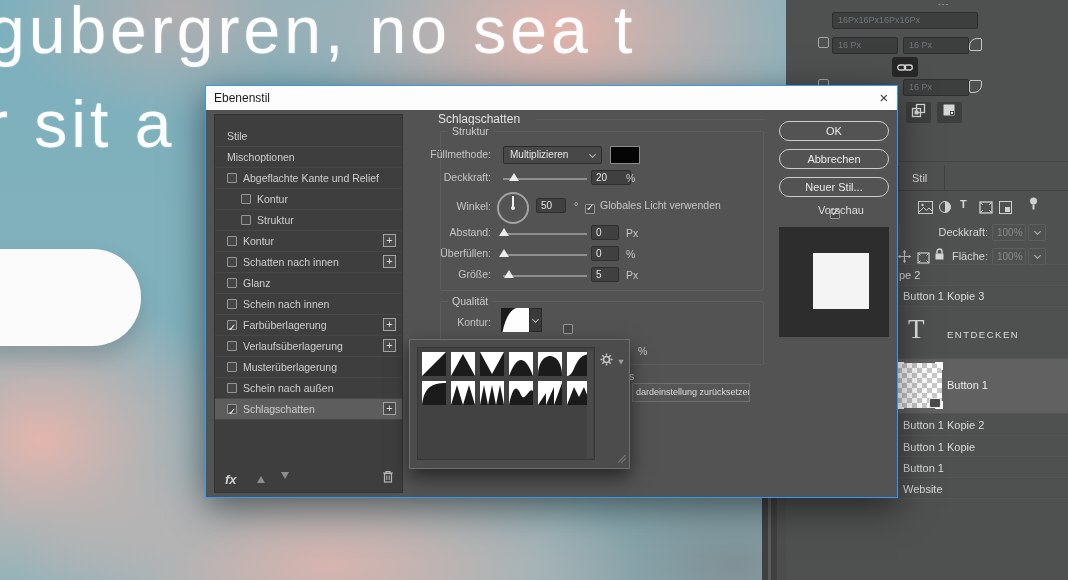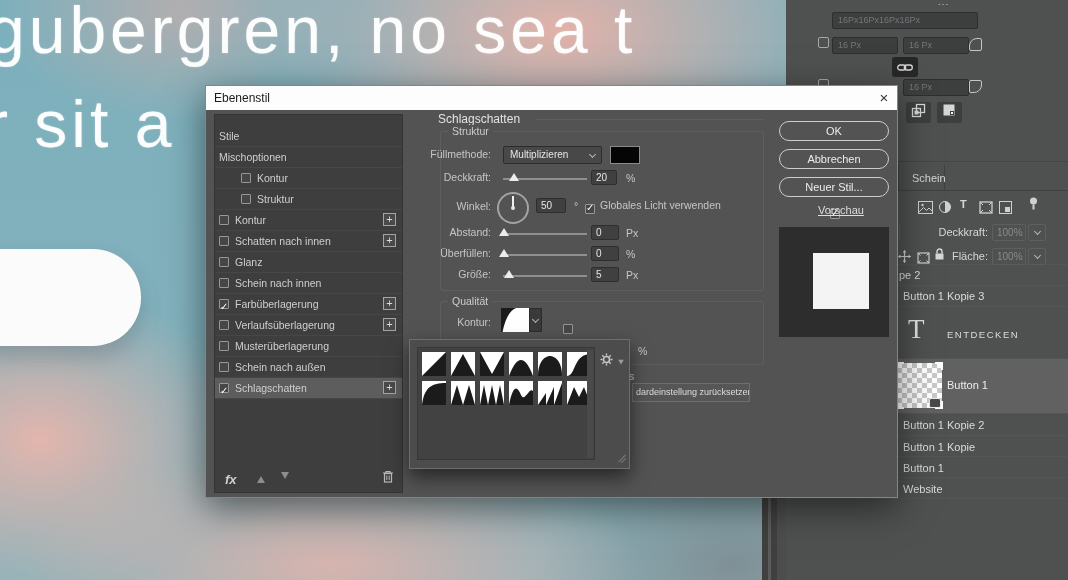--- a/index.html
+++ b/index.html
@@ -50,21 +50,21 @@
 
   
   .dialog{position:absolute;left:205px;top:85px;width:693px;height:413px;background:#535353;
     border:1px solid #2f9bf4;box-shadow:0 10px 34px rgba(0,0,0,.5);}
   .titlebar{position:absolute;left:0;top:0;width:691px;height:24px;background:#fdfdfd;}
   .dlg-title{position:absolute;left:8px;top:5px;font-size:12px;color:#1b1b1b;}
   .dlg-close{position:absolute;left:668px;top:2px;width:20px;height:20px;color:#333;font-size:15px;
     text-align:center;line-height:19px;cursor:default;}
   .stylelist{position:absolute;left:8px;top:28px;width:189px;height:379px;background:#3e3e3e;border:1px solid #343434;padding-top:11px;}
   .srow{position:relative;height:21px;line-height:20px;border-bottom:1px solid #474747;
-    color:#cfcfcf;font-size:10.5px;padding-left:4px;display:flex;align-items:center;}
+    color:#cfcfcf;font-size:10.5px;padding-left:12px;display:flex;align-items:center;}
   .srow.indent{padding-left:26px;}
   .srow.sel{background:#5d5d5d;}
   .cb{display:inline-block;width:10px;height:10px;border:1px solid #979797;background:#464646;
     border-radius:1px;position:relative;flex:none;}
   .cb.mr{margin-right:6px;}
   .cb.checked::after{content:"✓";position:absolute;left:0px;top:-3px;color:#fff;font-size:10px;font-weight:bold;}
   .plusbtn{position:absolute;right:6px;top:3px;width:13px;height:13px;border:1px solid #a5a5a5;
     background:#4a4a4a;color:#dcdcdc;font-size:11px;line-height:11px;text-align:center;}
   .flabel{position:absolute;width:105px;text-align:right;color:#c6c6c6;font-size:10.5px;white-space:nowrap;}
   .fieldset{position:absolute;border:1px solid #5e5e5e;border-radius:2px;}
@@ -145,21 +145,21 @@
             <rect x="1.5" y="1.5" width="11" height="11" fill="#d6d6d6"></rect>
             <rect x="8" y="8" width="4" height="4" fill="#3d3e3e"></rect>
             <rect x="9" y="9" width="2" height="2" fill="#fff"></rect>
           </svg></span>
     </div>
 
     <div class="a" style="left:0;top:161px;width:282px;height:1px;background:#454545;"></div>
     <div class="a" style="left:0;top:165px;width:282px;height:26px;border-bottom:1px solid #414141;">
       <div class="vsep" style="left:112px;top:0;height:26px;"></div>
       <div class="vsep" style="left:158px;top:0;height:26px;"></div>
-      <div class="ptext" style="position:absolute;left:126px;top:7px;">Schein</div>
+      <div class="ptext" style="position:absolute;left:126px;top:7px;">Stil</div>
     </div>
 
     <div class="a" style="left:132px;top:200px;"><svg width="15" height="13">
           <rect x="0.5" y="0.5" width="14" height="12" fill="none" stroke="#d0d0d0"></rect>
           <circle cx="4.5" cy="4" r="1.2" fill="#d0d0d0"></circle>
           <path d="M1,11 L5.5,6.5 L8.5,9.5 L11,7 L14,10" stroke="#d0d0d0" fill="none"></path>
         </svg></div>
     <div class="a" style="left:152px;top:200px;"><svg width="14" height="14">
           <circle cx="7" cy="7" r="5.5" fill="none" stroke="#d0d0d0"></circle>
           <path d="M7,1.5 A5.5,5.5 0 0 1 7,12.5 Z" fill="#d0d0d0"></path>
@@ -241,20 +241,24 @@
     </div>
 
     
     <div class="stylelist">
       <div class="srow">
           <span>Stile</span>
         </div>
       <div class="srow">
           <span>Mischoptionen</span>
         </div>
+      <div class="srow">
+          <span class="cb mr"></span>
+          <span>Abgeflachte Kante und Relief</span>
+        </div>
       <div class="srow indent">
           <span class="cb mr"></span>
           <span>Kontur</span>
         </div>
       <div class="srow indent">
           <span class="cb mr"></span>
           <span>Struktur</span>
         </div>
       <div class="srow">
           <span class="cb mr"></span>
@@ -319,21 +323,21 @@
     <div class="flabel" style="left:180px;top:62px;">Füllmethode:</div>
     <div class="dd" style="left:297px;top:60px;width:99px;height:18px;">
         <span>Multiplizieren</span>
         <span class="chev"></span>
       </div>
     <div class="a" style="left:404px;top:60px;width:30px;height:18px;background:#050505;border:1px solid #8a8a8a;"></div>
 
     <div class="flabel" style="left:180px;top:85px;">Deckkraft:</div>
     <div class="track" style="left:297px;top:92px;width:84px;"></div>
     <div class="thumb" style="left:303px;top:87px;"></div>
-    <div class="vbox" style="left:385px;top:84px;width:26px;">20</div>
+    <div class="vbox" style="left:385px;top:84px;width:40px;">20</div>
     <div class="unit" style="left:420px;top:86px;">%</div>
 
     <div class="flabel" style="left:180px;top:114px;">Winkel:</div>
     <div class="dial" style="left:291px;top:106px;"></div>
     <div class="vbox" style="left:330px;top:112px;width:30px;">50</div>
     <div class="unit" style="left:368px;top:114px;">°</div>
     <span class="cb checked a" style="left:379px;top:114px;"></span>
     <div class="a" style="left:394px;top:113px;color:#c6c6c6;font-size:10.5px;white-space:nowrap;">Globales Licht verwenden</div>
 
     <div class="flabel" style="left:180px;top:140px;">Abstand:</div>
@@ -446,19 +450,19 @@
       <span class="tri-down" style="left:207px;top:18px;border-top-color:#9a9a9a;transform:scale(.7);"></span>
       <div class="gripline" style="left:207px;top:118px;width:10px;transform:rotate(-45deg);"></div>
       <div class="gripline" style="left:210px;top:120px;width:7px;transform:rotate(-45deg);"></div>
     </div>
 
     
     <div class="pillbtn" style="left:573px;top:35px;">OK</div>
     <div class="pillbtn" style="left:573px;top:63px;">Abbrechen</div>
     <div class="pillbtn" style="left:573px;top:91px;">Neuer Stil...</div>
     <span class="cb checked a" style="left:595px;top:119px;"></span>
-    <div class="a" style="left:612px;top:118px;color:#dddddd;font-size:11px;text-decoration:underline;">Vorschau</div>
+    <div class="a" style="left:612px;top:118px;color:#dddddd;font-size:11px;">Vorschau</div>
     <div class="prevbox" style="left:573px;top:141px;width:110px;height:110px;">
       <div class="a" style="left:34px;top:26px;width:56px;height:56px;background:#f4f4f4;"></div>
     </div>
   </div>
 
 </div>
 
 </body></html>

